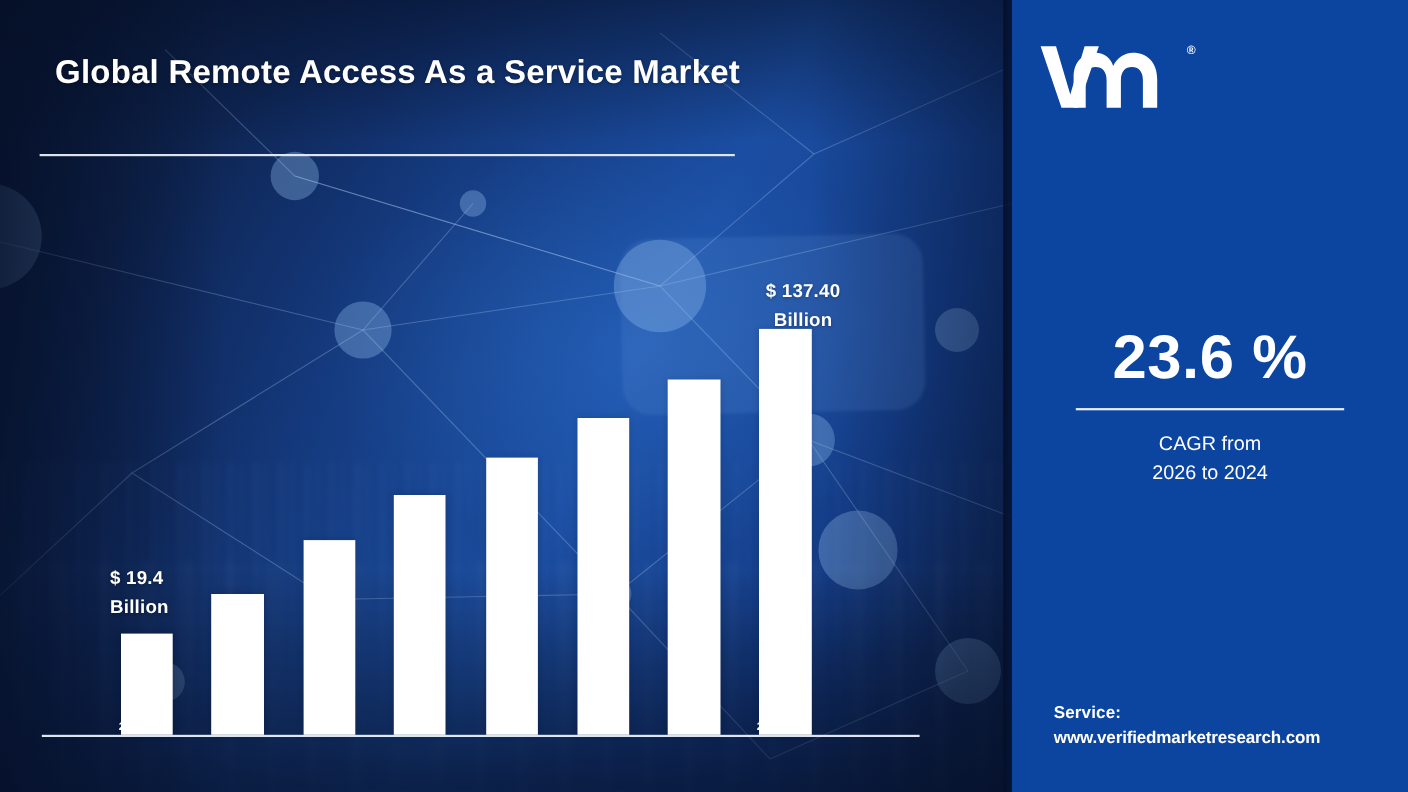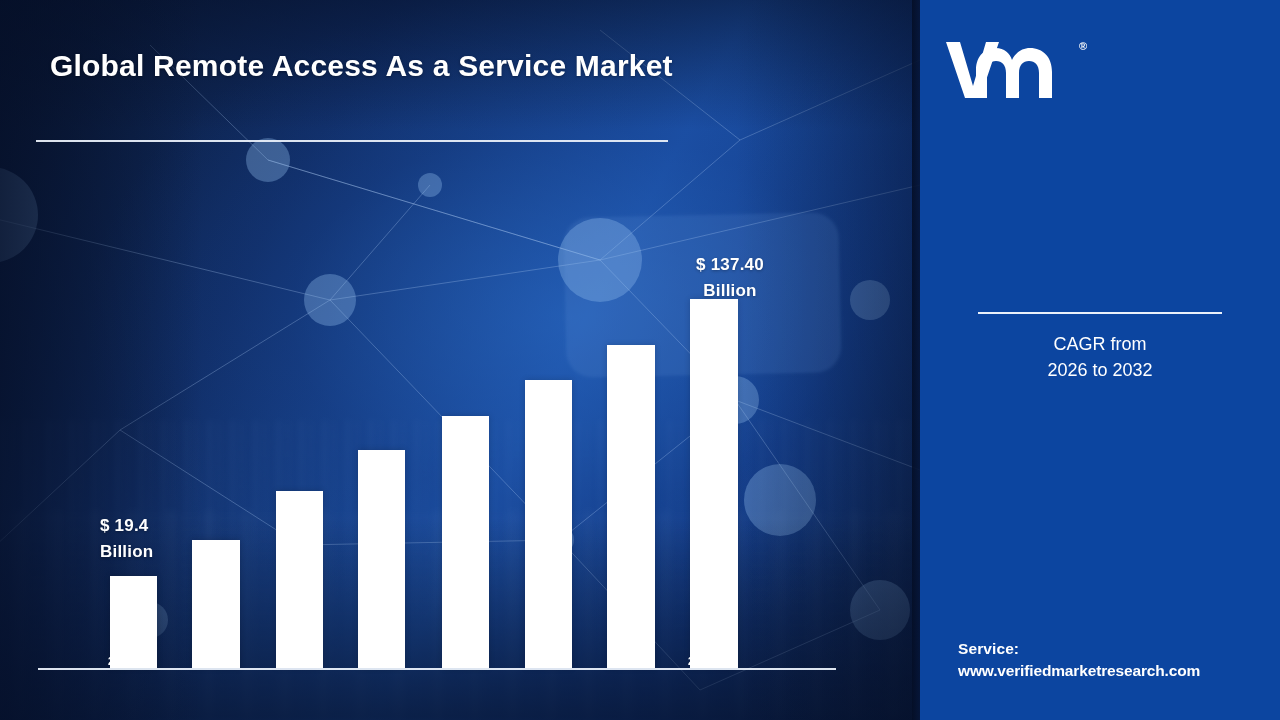--- a/index.html
+++ b/index.html
@@ -259,23 +259,24 @@
       <svg class="logo-mark" viewBox="0 0 118 66">
         <path d="M4,6 L18,6 L31,50 L44,6 L57,6 L38,62 L23,62 Z" fill="#ffffff"></path>
         <path d="M34,62 L34,34 C34,19 44,12 54,12 C62,12 68,17 70,24 C73,17 80,12 88,12 C101,12 110,21 110,36 L110,62 L97,62 L97,37 C97,29 93,25 87,25 C81,25 77,29 77,37 L77,62 L64,62 L64,37 C64,29 60,25 54,25 C48,25 45,29 45,37 L45,62 Z" fill="#ffffff"></path>
       </svg>
       <div class="logo-text">
         <span class="reg-mark">®</span>
       </div>
     </div>
 
     <div class="cagr-block">
+      <div class="cagr-value">23.6 %</div>
       <div class="cagr-rule"></div>
       <div class="cagr-sub">CAGR from
-2026 to 2032</div>
+2026 to 2024</div>
     </div>
 
     <div class="source-block">
       <div class="source-label">Service:</div>
       <div class="source-url">www.verifiedmarketresearch.com</div>
     </div>
   </div>
 </div>
 
 </body></html>

